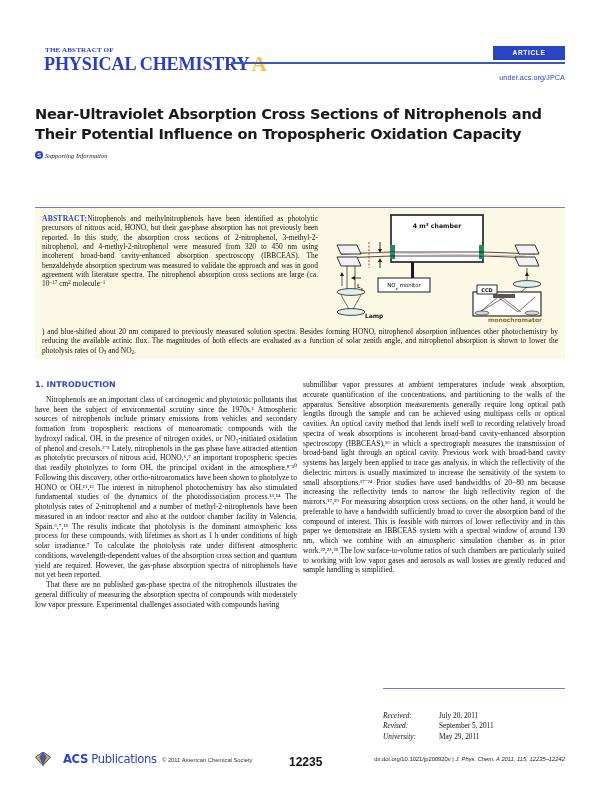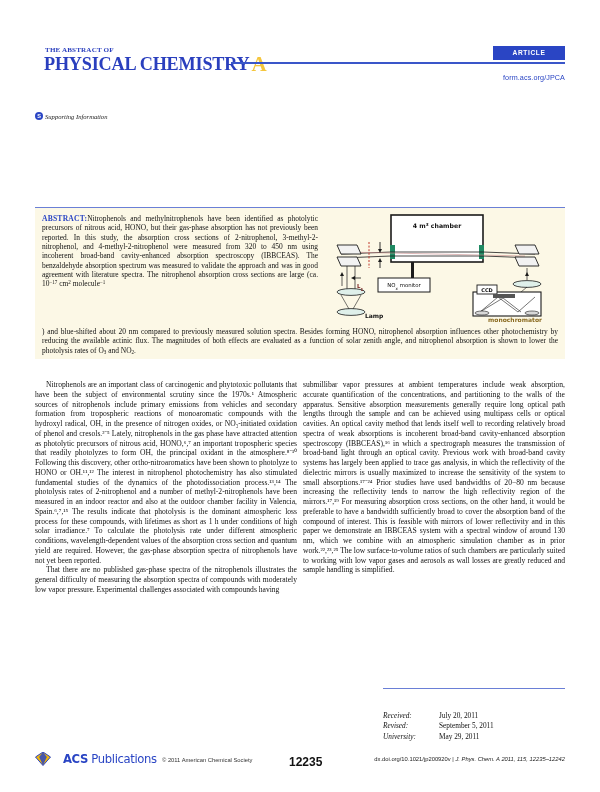--- a/index.html
+++ b/index.html
@@ -281,24 +281,25 @@
 </head>
 <body>
 
 <div class="masthead">
   <div class="journal-logo">
     <div class="jl-line1">THE ABSTRACT OF</div>
     <div class="jl-line2"><span>PHYSICAL CHEMISTRY</span><span class="a-letter">A</span></div>
   </div>
   <div class="masthead-rule"></div>
   <div class="article-badge">ARTICLE</div>
-  <div class="pubs-url">form.acs.org/JPCA</div>
+  <div class="pubs-url">under.acs.org/JPCA</div>
 </div>
 
 <div class="title-block">
+  <h1 class="paper-title">Near-Ultraviolet Absorption Cross Sections of Nitrophenols and Their Potential Influence on Tropospheric Oxidation Capacity</h1>
   <div class="supporting-info">
     <span class="si-badge">S</span>
     <span class="si-text">Supporting Information</span>
   </div>
 </div>
 
 <div class="abstract-box">
 
   <div class="abstract-text">
     <span class="abstract-label">ABSTRACT:</span><span>Nitrophenols and methylnitrophenols have been identified as photolytic precursors of nitrous acid, HONO, but their gas-phase absorption has not previously been reported. In this study, the absorption cross sections of 2-nitrophenol, 3-methyl-2-nitrophenol, and 4-methyl-2-nitrophenol were measured from 320 to 450 nm using incoherent broad-band cavity-enhanced absorption spectroscopy (IBBCEAS). The benzaldehyde absorption spectrum was measured to validate the approach and was in good agreement with literature spectra. The nitrophenol absorption cross sections are large (ca. 10</span><sup>−17</sup><span> cm</span><sup>2</sup><span> molecule</span><sup>−1</sup>
@@ -376,20 +377,21 @@
       </g>
       <rect x="158" y="82" width="22" height="4" fill="#555"></rect>
       <ellipse cx="147" cy="101" rx="7" ry="2" fill="#d8d8d8" stroke="#1b1b1b" stroke-width="0.6"></ellipse>
       <ellipse cx="197" cy="101" rx="7" ry="2" fill="#d8d8d8" stroke="#1b1b1b" stroke-width="0.6"></ellipse>
       <text x="180" y="110" font-family="DejaVu Sans, sans-serif" font-size="6" font-weight="bold" fill="#8a6a20" text-anchor="middle">monochromator</text>
     </svg>
   </div>
 </div>
 
 <div class="col col-left">
+  <div class="section-head">1. INTRODUCTION</div>
   <p>Nitrophenols are an important class of carcinogenic and phytotoxic pollutants that have been the subject of environmental scrutiny since the 1970s.¹ Atmospheric sources of nitrophenols include primary emissions from vehicles and secondary formation from tropospheric reactions of monoaromatic compounds with the hydroxyl radical, OH, in the presence of nitrogen oxides, or NO₃-initiated oxidation of phenol and cresols.²⁻⁵ Lately, nitrophenols in the gas phase have attracted attention as photolytic precursors of nitrous acid, HONO,⁶,⁷ an important tropospheric species that readily photolyzes to form OH, the principal oxidant in the atmosphere.⁸⁻¹⁰ Following this discovery, other ortho-nitroaromatics have been shown to photolyze to HONO or OH.¹¹,¹² The interest in nitrophenol photochemistry has also stimulated fundamental studies of the dynamics of the photodissociation process.¹³,¹⁴ The photolysis rates of 2-nitrophenol and a number of methyl-2-nitrophenols have been measured in an indoor reactor and also at the outdoor chamber facility in Valencia, Spain.⁶,⁷,¹⁵ The results indicate that photolysis is the dominant atmospheric loss process for these compounds, with lifetimes as short as 1 h under conditions of high solar irradiance.⁷ To calculate the photolysis rate under different atmospheric conditions, wavelength-dependent values of the absorption cross section and quantum yield are required. However, the gas-phase absorption spectra of nitrophenols have not yet been reported.</p>
   <p>That there are no published gas-phase spectra of the nitrophenols illustrates the general difficulty of measuring the absorption spectra of compounds with moderately low vapor pressure. Experimental challenges associated with compounds having</p>
 </div>
 
 <div class="col col-right">
   <p class="noindent">submillibar vapor pressures at ambient temperatures include weak absorption, accurate quantification of the concentrations, and partitioning to the walls of the apparatus. Sensitive absorption measurements generally require long optical path lengths through the sample and can be achieved using multipass cells or optical cavities. An optical cavity method that lends itself well to recording relatively broad spectra of weak absorptions is incoherent broad-band cavity-enhanced absorption spectroscopy (IBBCEAS),¹⁶ in which a spectrograph measures the transmission of broad-band light through an optical cavity. Previous work with broad-band cavity systems has largely been applied to trace gas analysis, in which the reflectivity of the dielectric mirrors is usually maximized to increase the sensitivity of the system to small absorptions.¹⁷⁻²⁴ Prior studies have used bandwidths of 20−80 nm because increasing the reflectivity tends to narrow the high reflectivity region of the mirrors.¹⁷,¹⁹ For measuring absorption cross sections, on the other hand, it would be preferable to have a bandwidth sufficiently broad to cover the absorption band of the compound of interest. This is feasible with mirrors of lower reflectivity and in this paper we demonstrate an IBBCEAS system with a spectral window of around 130 nm, which we combine with an atmospheric simulation chamber as in prior work.²²,²³,²⁵ The low surface-to-volume ratios of such chambers are particularly suited to working with low vapor gases and aerosols as wall losses are greatly reduced and sample handling is simplified.</p>
 </div>
 
 <div class="dates">
   <div class="dates-row">

